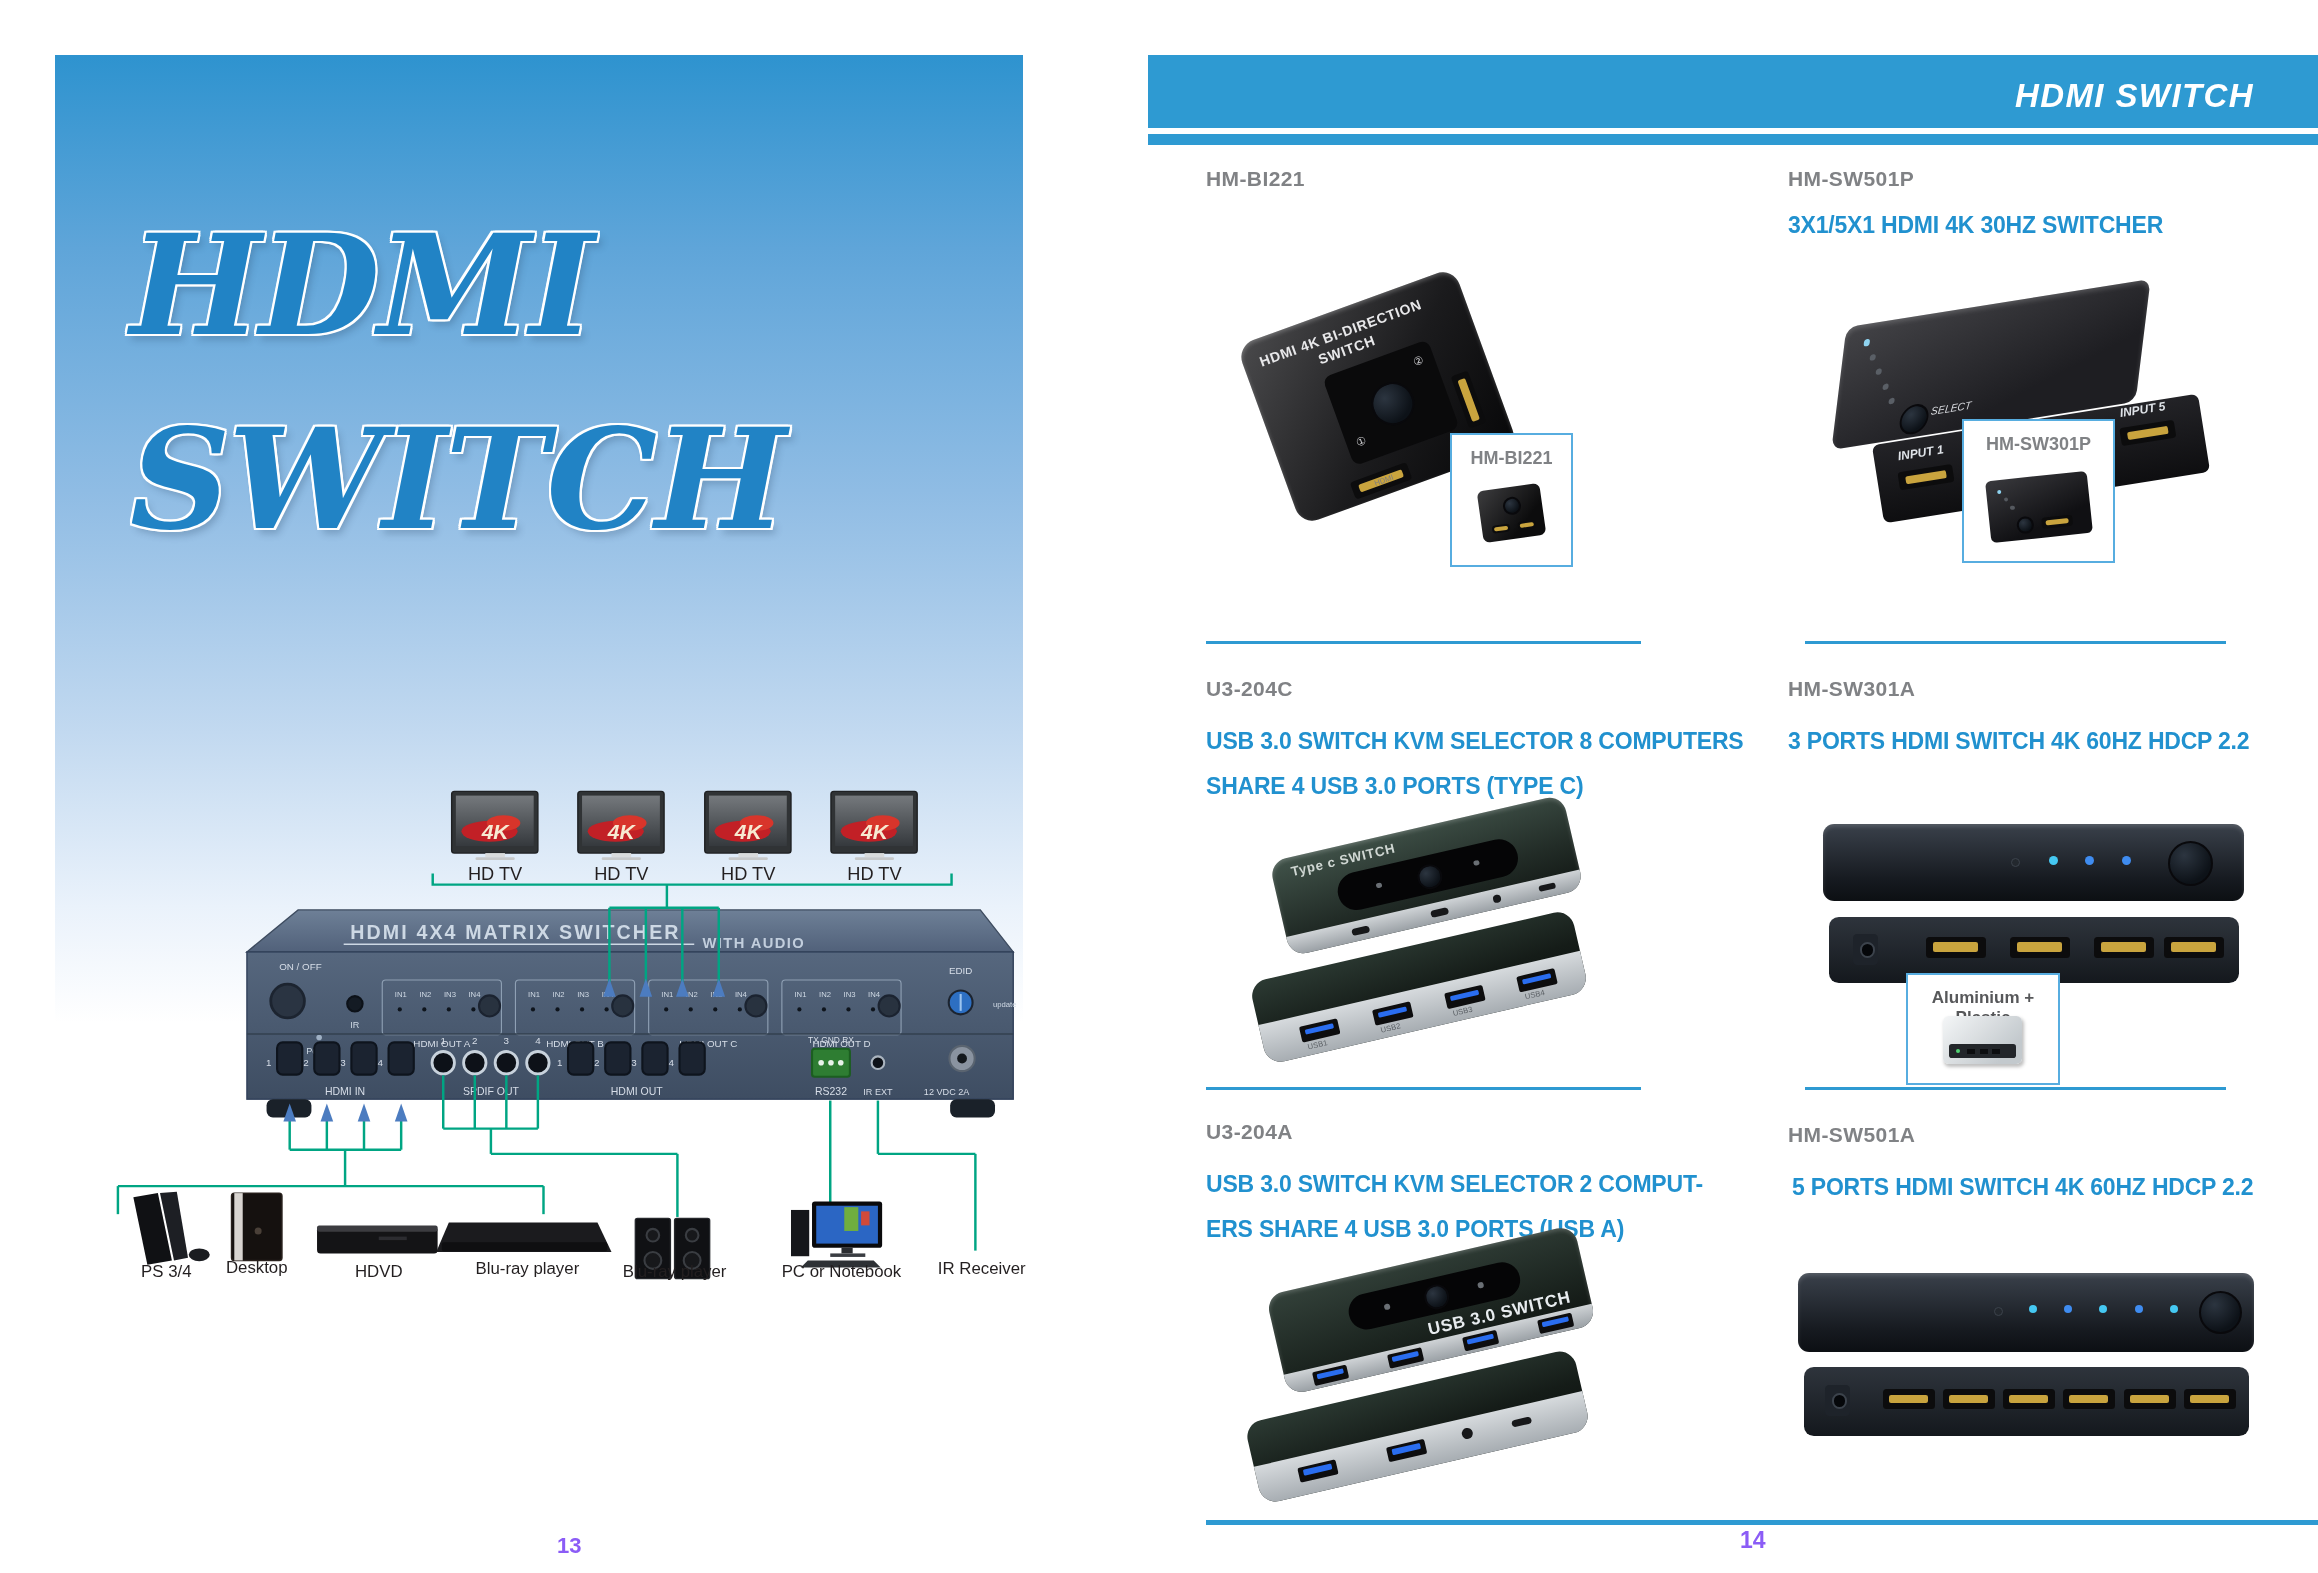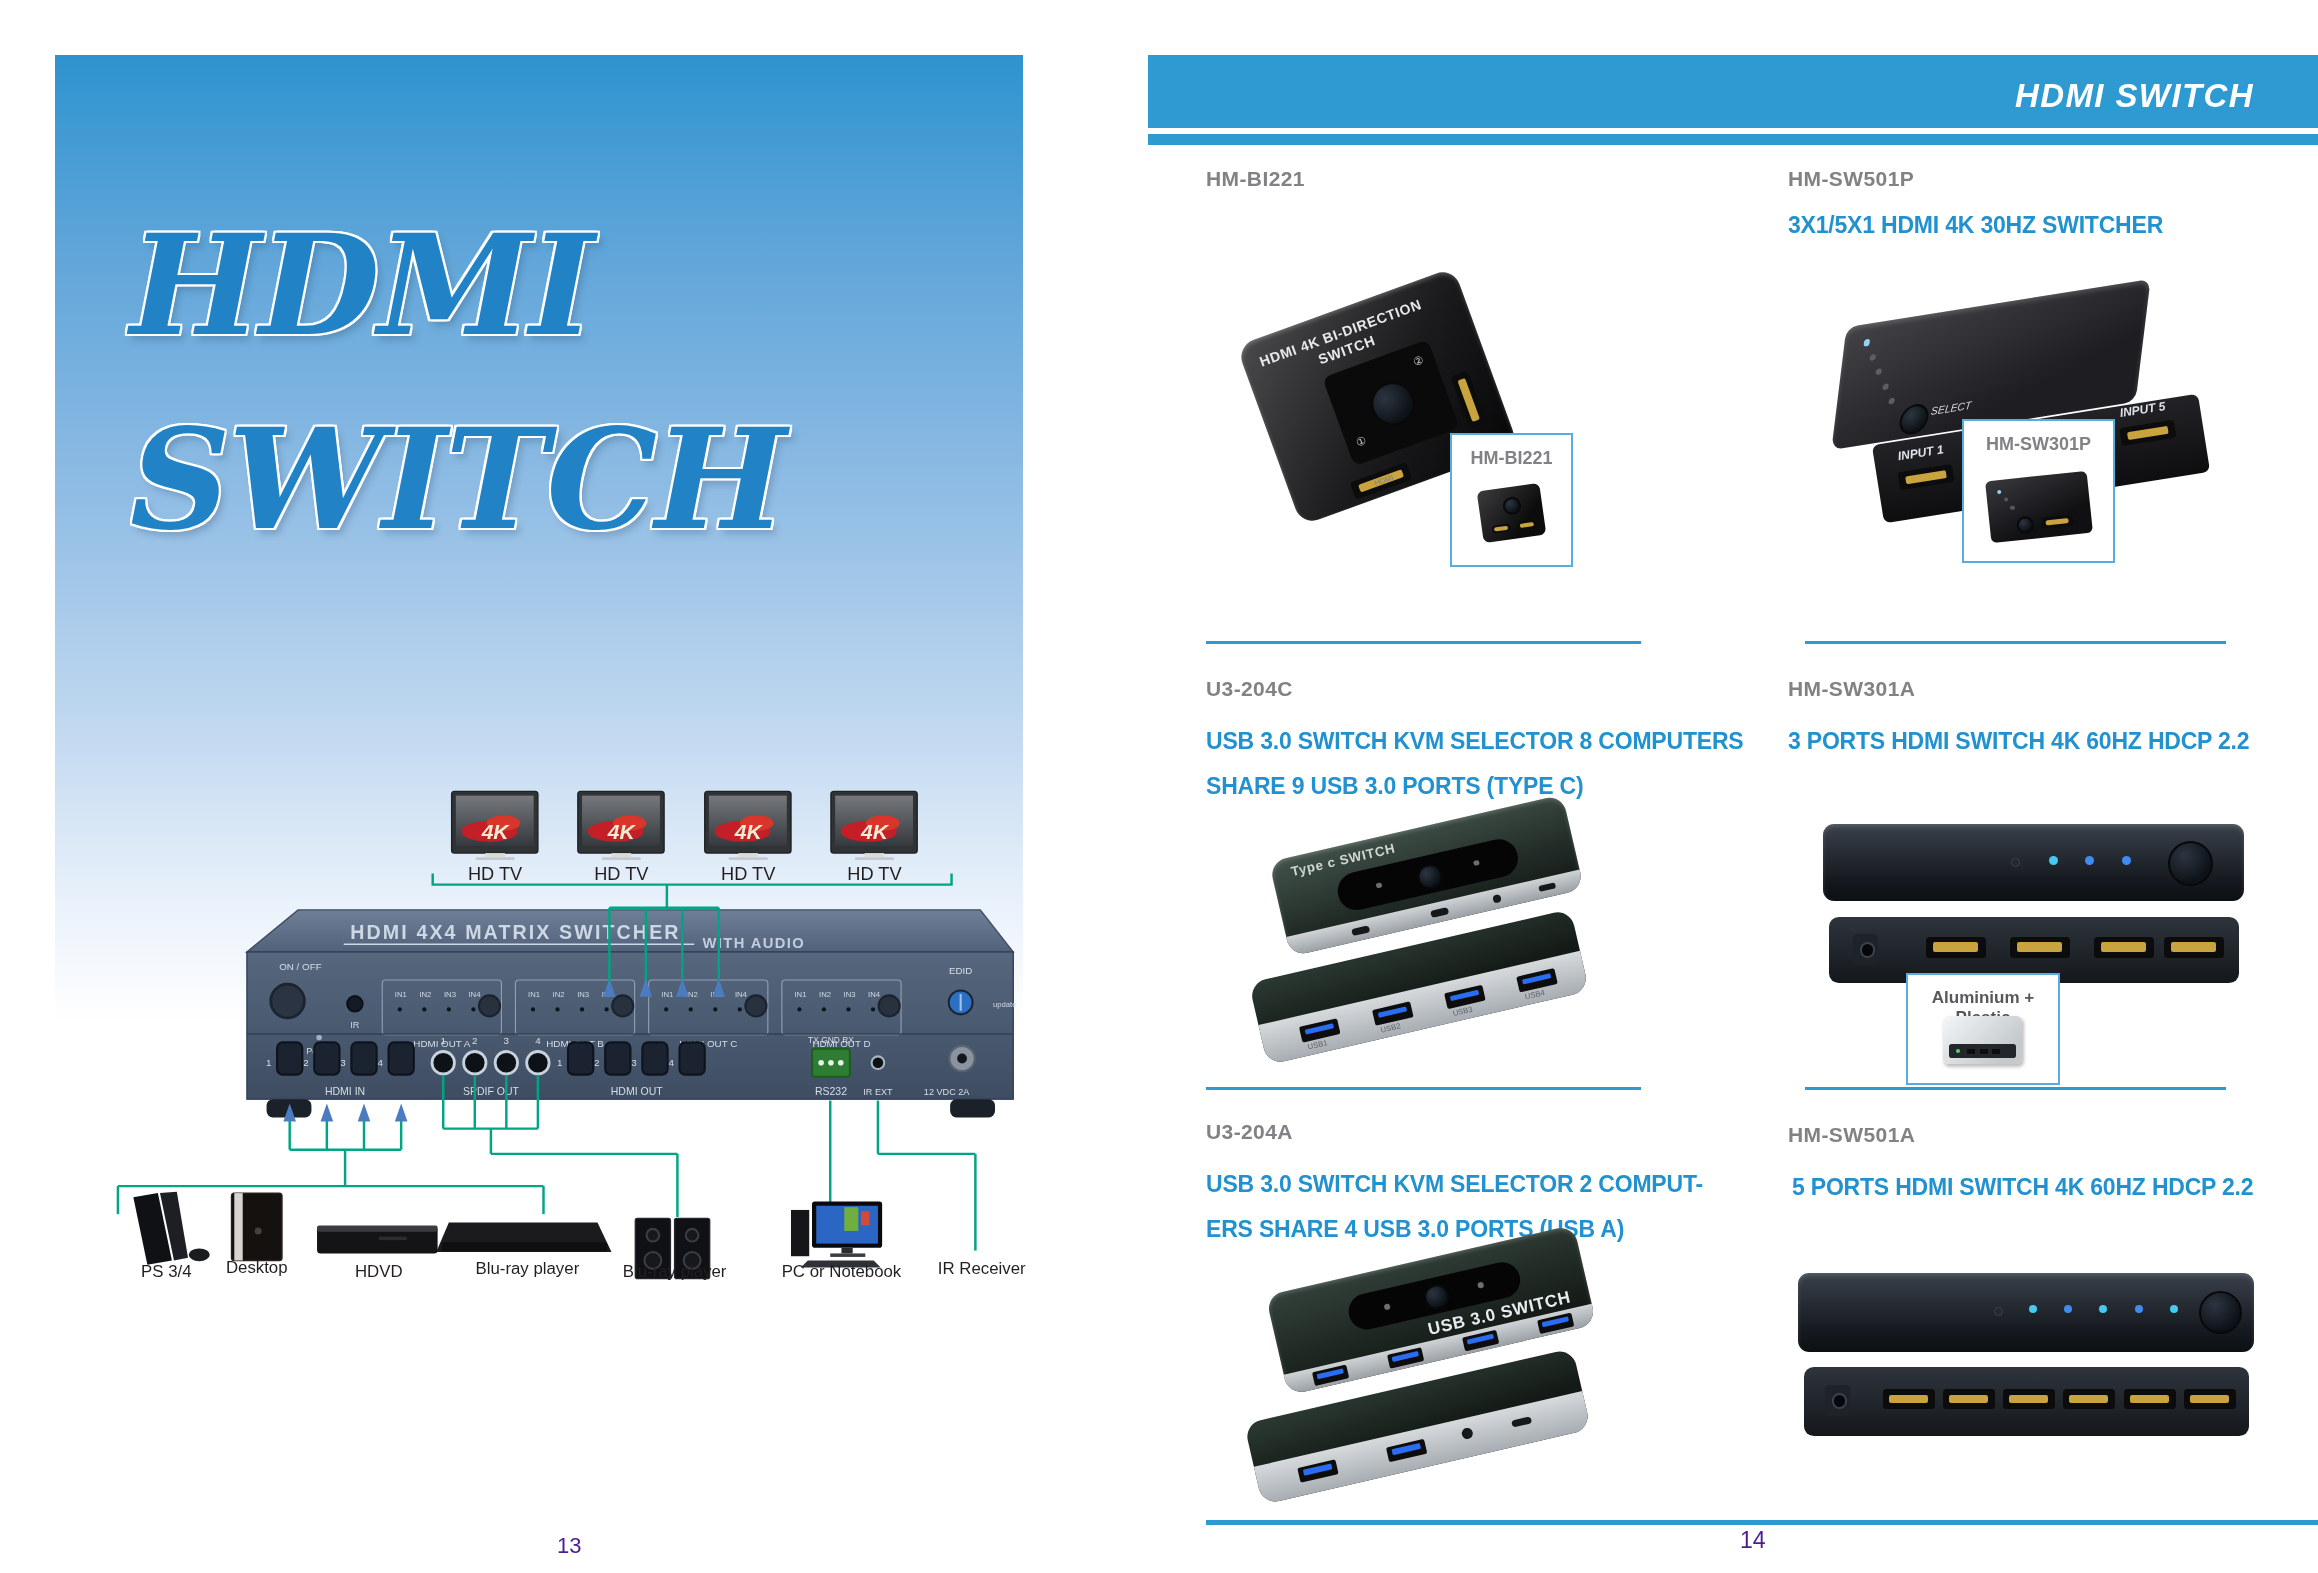--- a/index.html
+++ b/index.html
@@ -5,21 +5,21 @@
   html,body{margin:0;padding:0;background:#fff;}
   .page{position:relative;width:2319px;height:1573px;background:#fff;overflow:hidden;
         font-family:"Liberation Sans",sans-serif;}
   .abs{position:absolute;}
   
   .grad{left:55px;top:55px;width:968px;height:968px;
         background:linear-gradient(180deg,#2e93cf 0%,#5fa5d9 20%,#8fbce4 45%,#c2d9f0 70%,#eaf2fb 88%,#ffffff 100%);}
   .big-title{left:130px;top:188px;font-family:"DejaVu Serif",serif;font-style:italic;font-weight:900;
         font-size:139px;line-height:194px;color:#2183c5;letter-spacing:-2.1px;
         text-shadow:2.1px 0 0 #fff,-2.1px 0 0 #fff,0 2.1px 0 #fff,0 -2.1px 0 #fff,2.1px 2.1px 0 #fff,-2.1px -2.1px 0 #fff,2.1px -2.1px 0 #fff,-2.1px 2.1px 0 #fff,4.2px 5.6px 7px rgba(30,60,90,.25);}
-  .pageno{font-weight:normal;font-size:22px;color:#4c1d95;}
+  .pageno{font-weight:bold;font-size:22px;color:#8b5cf6;}
   
   .band1{left:1148px;top:55px;width:1170px;height:73px;background:#2e9ad2;}
   .band2{left:1148px;top:134px;width:1170px;height:10.5px;background:#2e9ad2;}
   .hdr-title{top:77px;right:65px;font-size:33px;font-style:italic;font-weight:700;color:#fff;letter-spacing:1.4px;}
   .code{font-weight:bold;font-size:21px;color:#808285;letter-spacing:0.4px;}
   .ptitle{font-weight:bold;font-size:23px;line-height:45px;color:#2191cf;letter-spacing:-0.2px;}
   .divider{height:2.8px;background:#2e9ad2;}
   .bottomline{left:1206px;top:1520px;width:1113px;height:4.9px;background:#2e9ad2;}
   .inset{background:#fff;border:2.1px solid #57ade0;text-align:center;}
   .inset .ilabel{margin-top:12.6px;font-weight:bold;font-size:18px;color:#808285;}
@@ -392,21 +392,21 @@
       <div class="abs slot" style="left:52px;top:42px;width:31px;height:11.2px">
           <div class="gold"></div>
         </div>
     </div>
   </div>
   <div class="abs divider" style="left:1805px;top:641px;width:421px"></div>
 
   <div class="abs code" style="left:1206px;top:677px">U3-204C</div>
   <div class="abs ptitle" style="left:1206px;top:719px">
     <span>USB 3.0 SWITCH KVM SELECTOR 8 COMPUTERS</span><br>
-    <span>SHARE 9 USB 3.0 PORTS (TYPE C)</span>
+    <span>SHARE 4 USB 3.0 PORTS (TYPE C)</span>
   </div>
   <div class="abs" style="left:1234px;top:799px;width:400px;height:287px">
     <div class="abs" style="left:42px;top:28px;width:301px;height:97px;border-radius:17px;transform:rotate(-13deg);
          background:linear-gradient(175deg,#41534a 0%,#222c27 60%,#101512 100%);box-shadow:inset 0 2.1px 4.2px rgba(255,255,255,.2);">
       <div class="abs" style="left:19.6px;top:7px;color:#cfd6d2;font-weight:bold;font-size:13.3px;letter-spacing:0.7px">Type c SWITCH</div>
       <div class="abs" style="left:60px;top:29.4px;width:184px;height:38px;background:#050506;border-radius:19px">
         <div class="abs knob" style="left:81px;top:8.4px;width:21px;height:21px"></div>
         <div class="abs led" style="left:39px;top:15.4px;width:5.6px;height:5.6px;background:#6a6f74"></div>
         <div class="abs led" style="left:139px;top:15.4px;width:5.6px;height:5.6px;background:#6a6f74"></div>
       </div>

